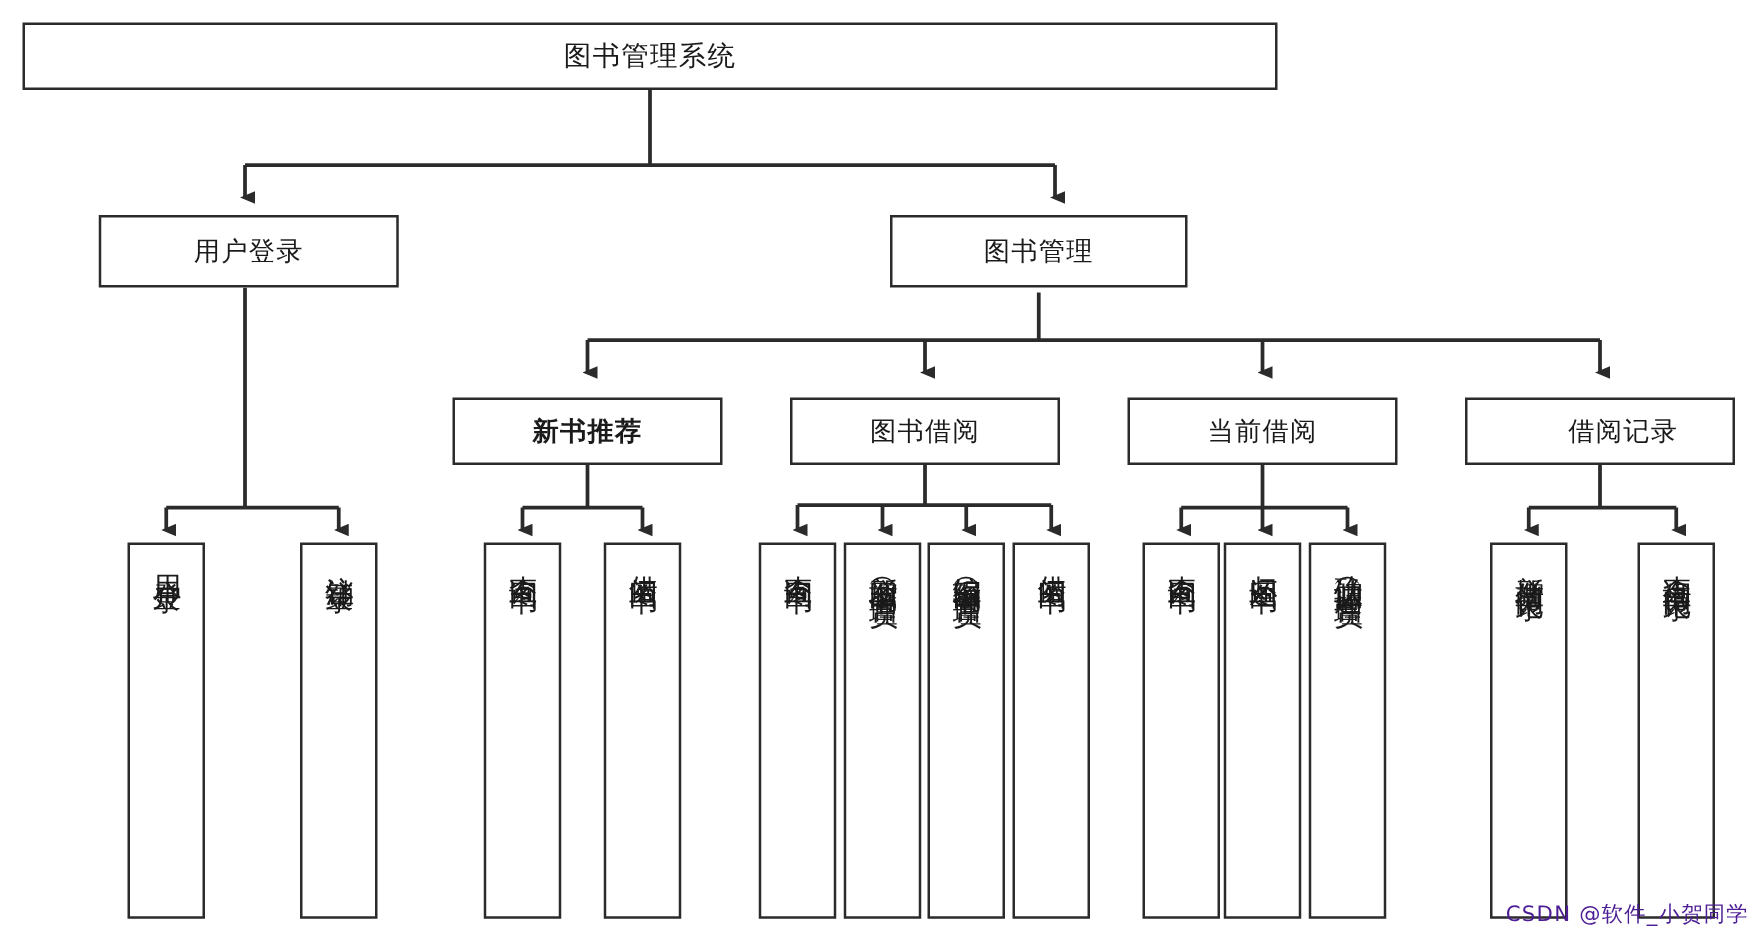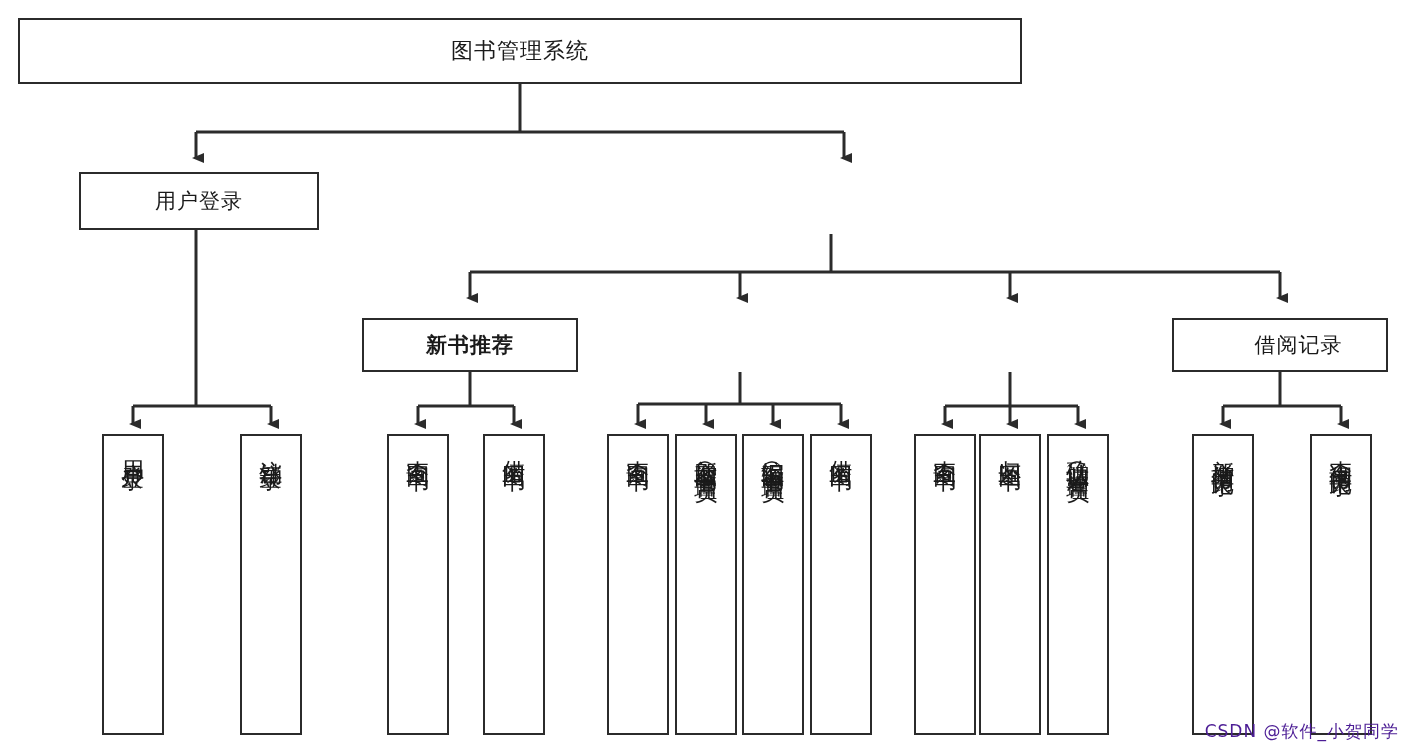--- a/index.html
+++ b/index.html
@@ -74,30 +74,39 @@
       <path d="M1010,406 L1010,424" marker-end="url(#ar)"></path>
       <path d="M1078,406 L1078,424" marker-end="url(#ar)"></path>
 
       <path d="M1280,372 L1280,406"></path>
       <path d="M1223,406 L1341,406"></path>
       <path d="M1223,406 L1223,424" marker-end="url(#ar)"></path>
       <path d="M1341,406 L1341,424" marker-end="url(#ar)"></path>
     </g>
   </svg>
 
-  <div class="node root" style="left:18px;top:18px;width:1004px;height:66px;align-items:center;">
+  <div class="node root" style="left:18px;top:18px;width:1004px;height:54px;align-items:center;">
     <span class="lbl">图书管理系统</span>
   </div>
 
   <div class="node h" style="left:79px;top:172px;width:240px;height:58px;">
     <span class="lbl">用户登录</span>
   </div>
+  <div class="node h" style="left:712px;top:172px;width:238px;height:58px;">
+    <span class="lbl">图书管理</span>
+  </div>
 
   <div class="node h" style="left:362px;top:318px;width:216px;height:54px;font-weight:bold;">
     <span class="lbl">新书推荐</span>
+  </div>
+  <div class="node h" style="left:632px;top:318px;width:216px;height:54px;">
+    <span class="lbl">图书借阅</span>
+  </div>
+  <div class="node h" style="left:902px;top:318px;width:216px;height:54px;">
+    <span class="lbl">当前借阅</span>
   </div>
   <div class="node h" style="left:1172px;top:318px;width:216px;height:54px;padding-left:37px;">
     <span class="lbl">借阅记录</span>
   </div>
 
   <div class="node v" style="left:102px;top:434px;width:62px;height:301px;">
     <span class="lbl">用户登录</span>
   </div>
   <div class="node v" style="left:240px;top:434px;width:62px;height:301px;">
     <span class="lbl">注销登录</span>

